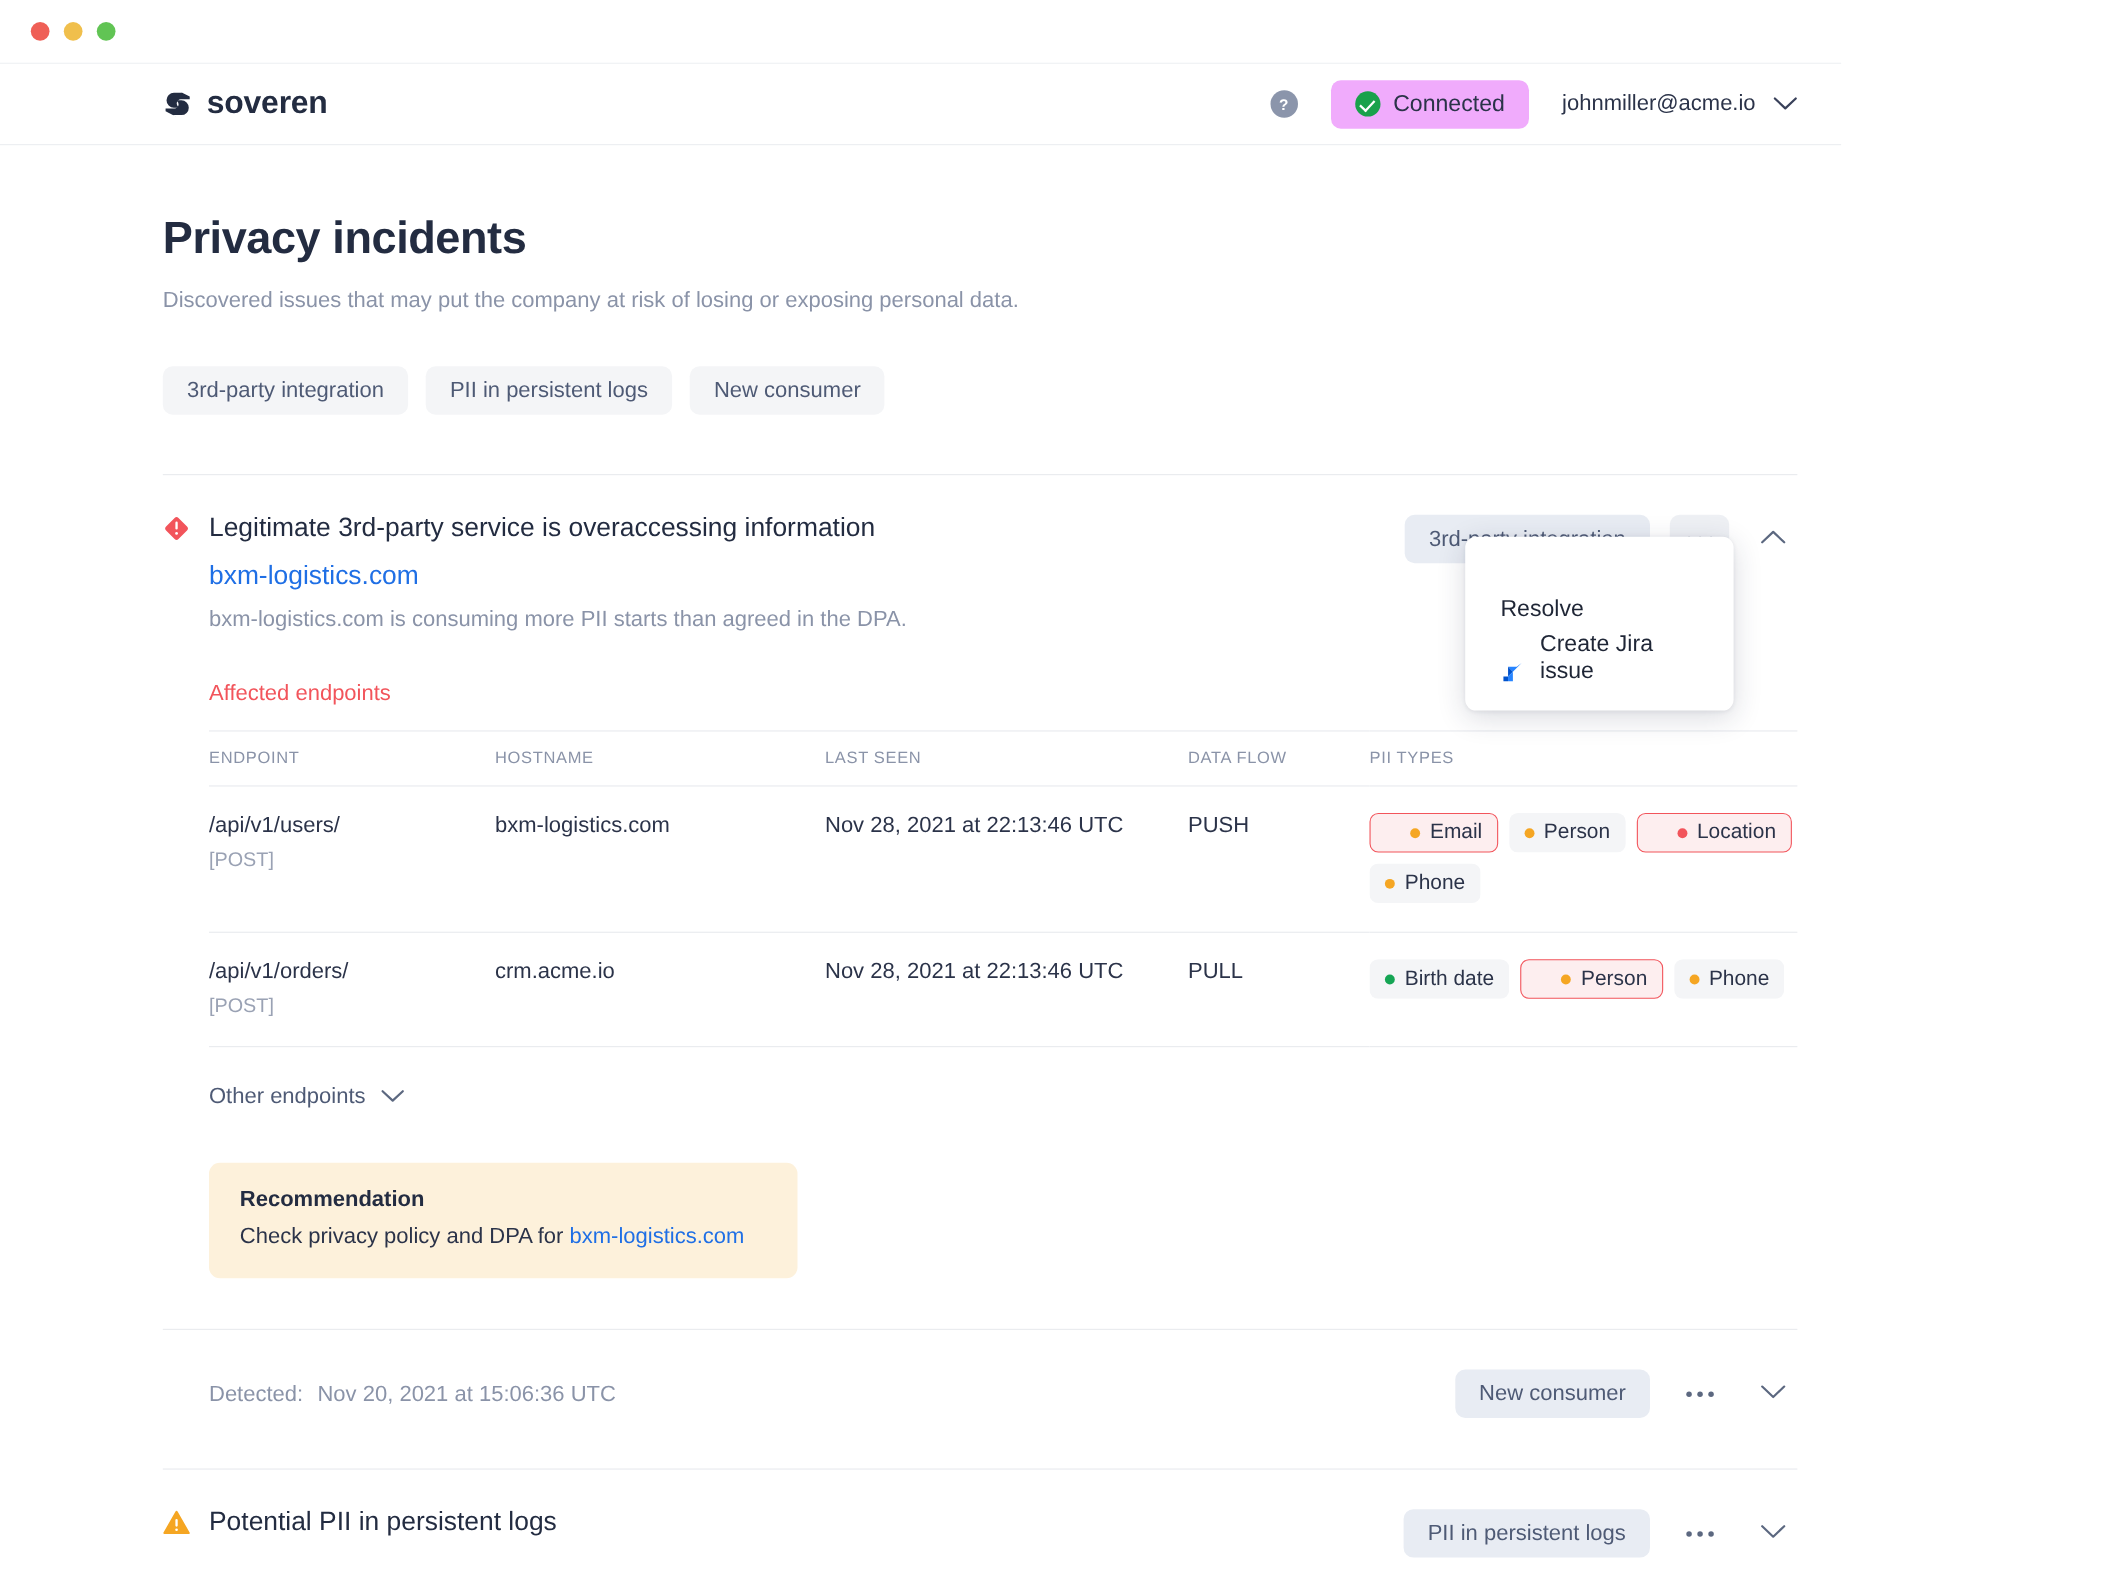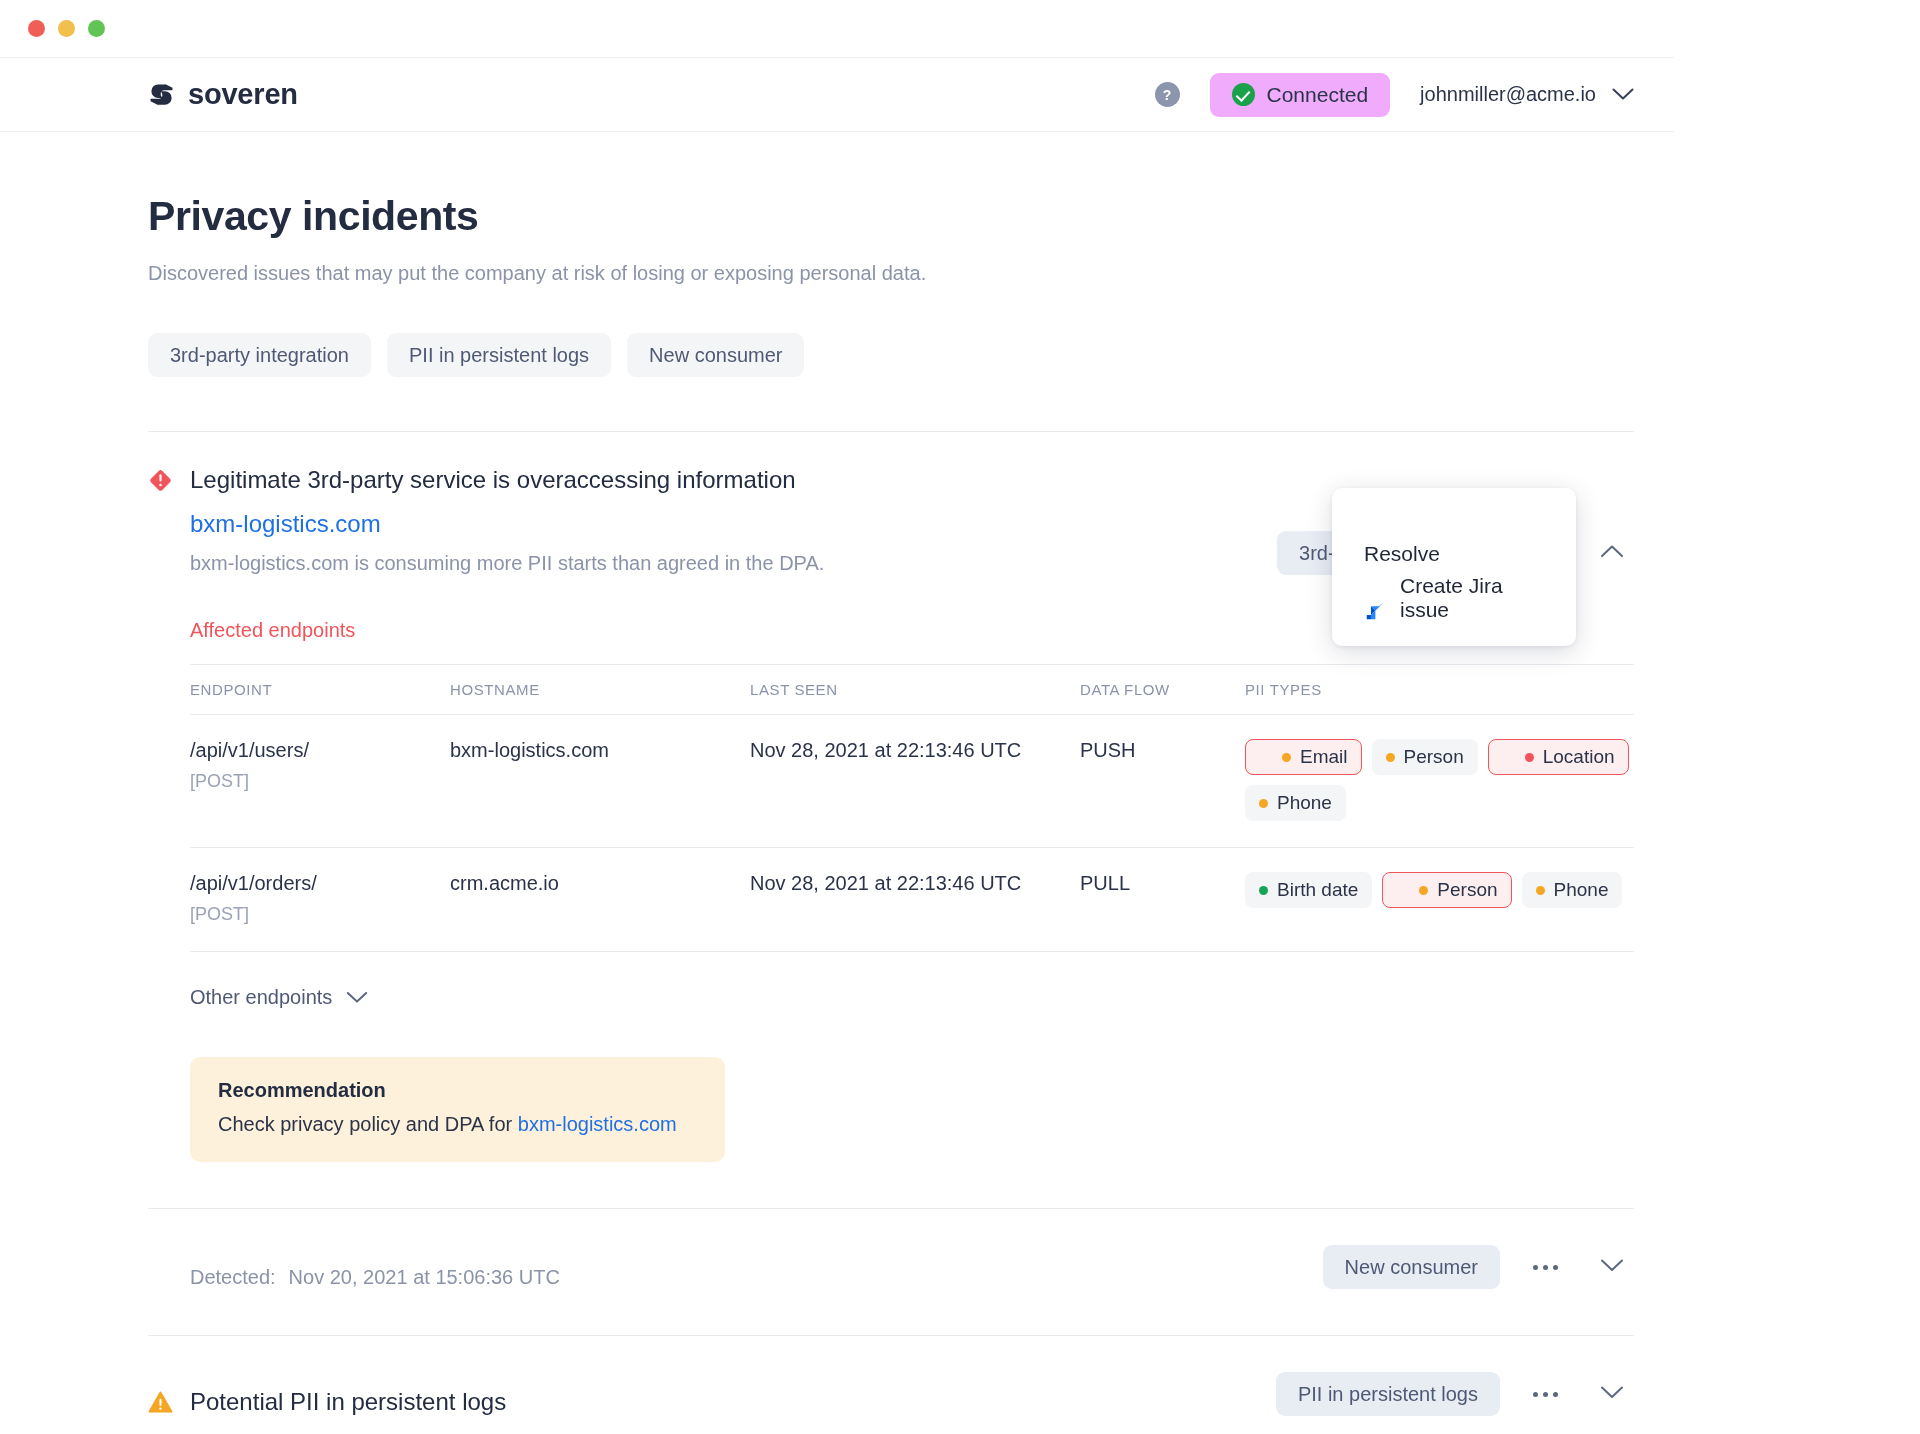--- a/index.html
+++ b/index.html
@@ -96,21 +96,21 @@
     height: 44px; padding: 0 22px;
     display: flex; align-items: center;
     font-size: 20px; color: #4e5a75;
     cursor: pointer; white-space: nowrap;
   }
 
   
   .incidents { margin-top: 54px; border-top: 1px solid #e8eaee; }
   .incident { border-bottom: 1px solid #e8eaee; padding: 34px 0 0 0; position: relative; }
   .incident:last-child { border-bottom: none; }
-  .inc-row { display: flex; align-items: flex-end; }
+  .inc-row { display: flex; align-items: flex-start; }
   .inc-main { flex: 1; min-width: 0; }
   .inc-head { display: flex; align-items: center; gap: 17px; }
   .inc-icon { width: 25px; height: 25px; flex: none; display:block; }
   .inc-title { font-size: 24px; color: #232c41; }
   .inc-link {
     display: block; margin-top: 16px; margin-left: 42px;
     font-size: 24px; color: #1f6fe5; cursor: pointer;
   }
   .inc-desc {
     margin-top: 14px; margin-left: 42px;

